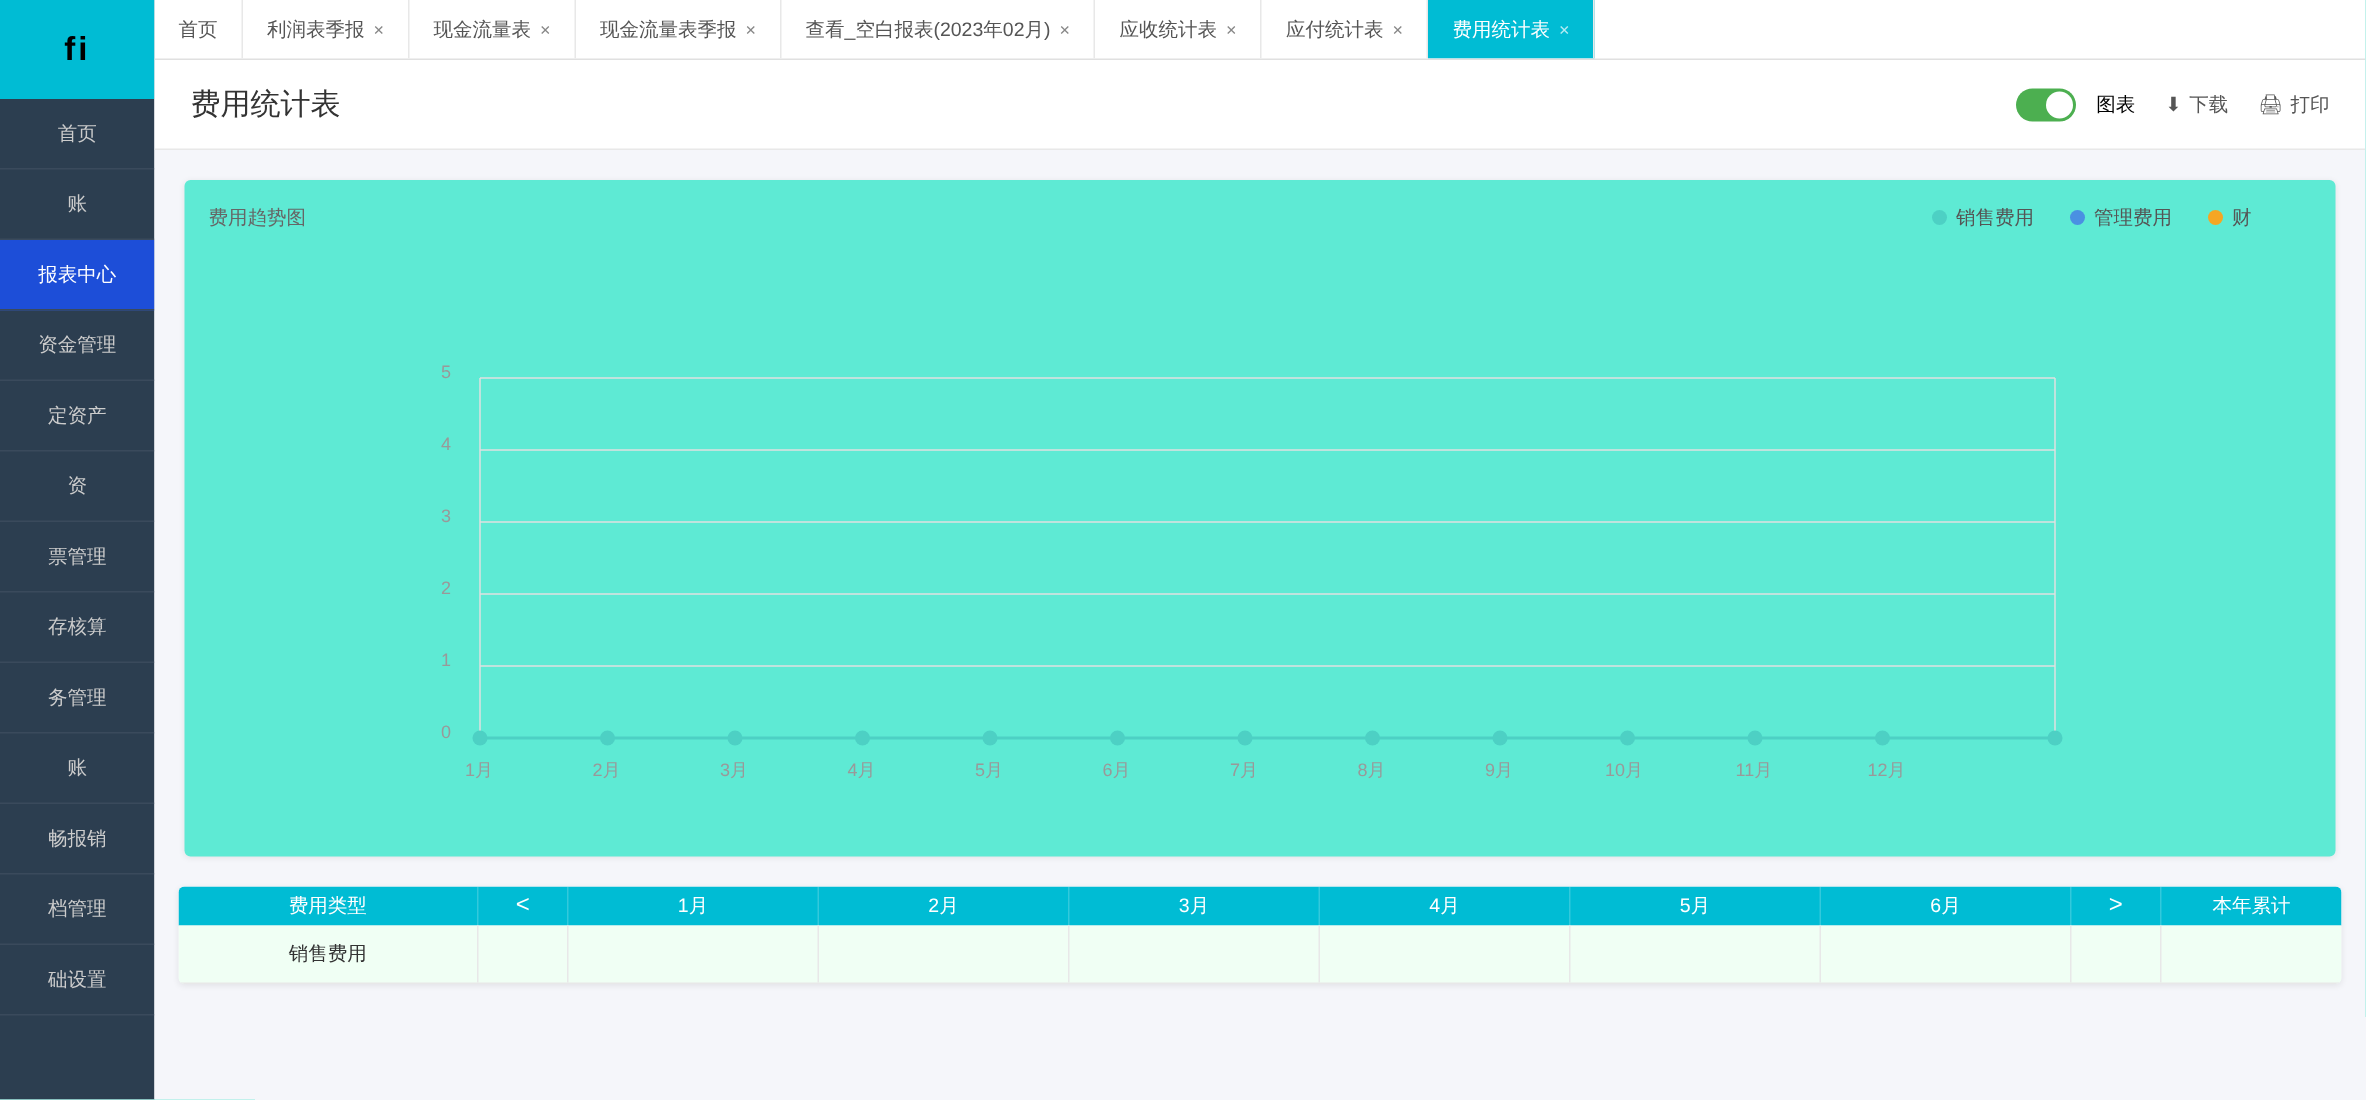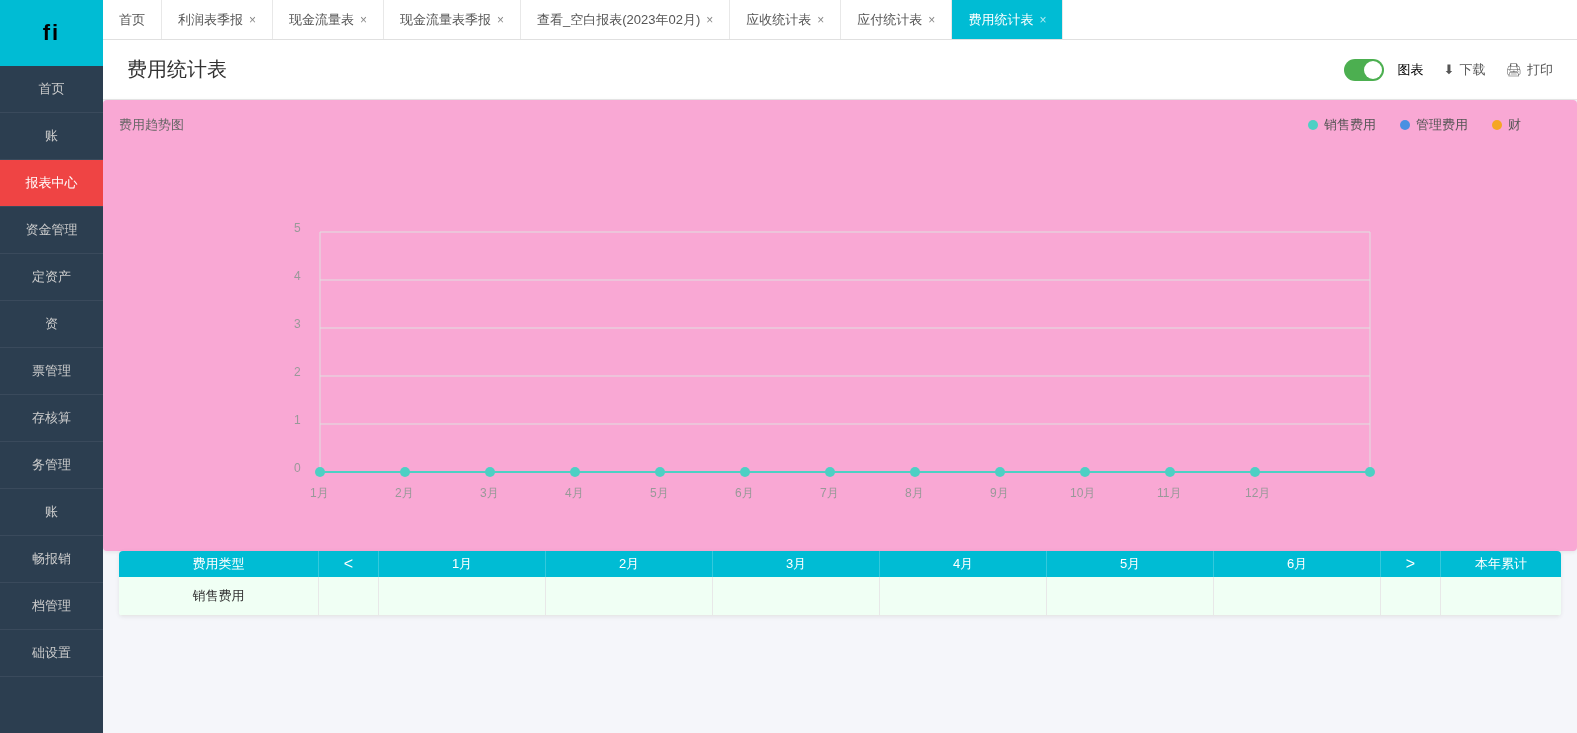--- a/index.html
+++ b/index.html
@@ -26,21 +26,21 @@
       letter-spacing: 2px;
     }
     .sidebar-item {
       color: #ccc;
       padding: 14px 10px;
       text-align: center;
       font-size: 13px;
       cursor: pointer;
       border-bottom: 1px solid #3a4a5c;
     }
-    .sidebar-item.active { background: #ef4444; color: white; }
+    .sidebar-item.active { background: #1d4ed8; color: white; }
 
     
     .main {
       flex: 1;
       display: flex;
       flex-direction: column;
       overflow: hidden;
       background: #f5f6fa;
     }
 
@@ -132,22 +132,22 @@
       display: flex;
       align-items: center;
       gap: 5px;
       color: #555;
       cursor: pointer;
       font-size: 13px;
     }
 
     
     .chart-section {
-      background: #f9a8d4;
-      margin: 0;
+      background: #5eead4;
+      margin: 20px;
       padding: 16px;
       border-radius: 4px;
       box-shadow: 0 1px 4px rgba(0,0,0,0.08);
     }
     .chart-title {
       font-size: 13px;
       color: #666;
       margin-bottom: 10px;
     }
     .chart-legend {

